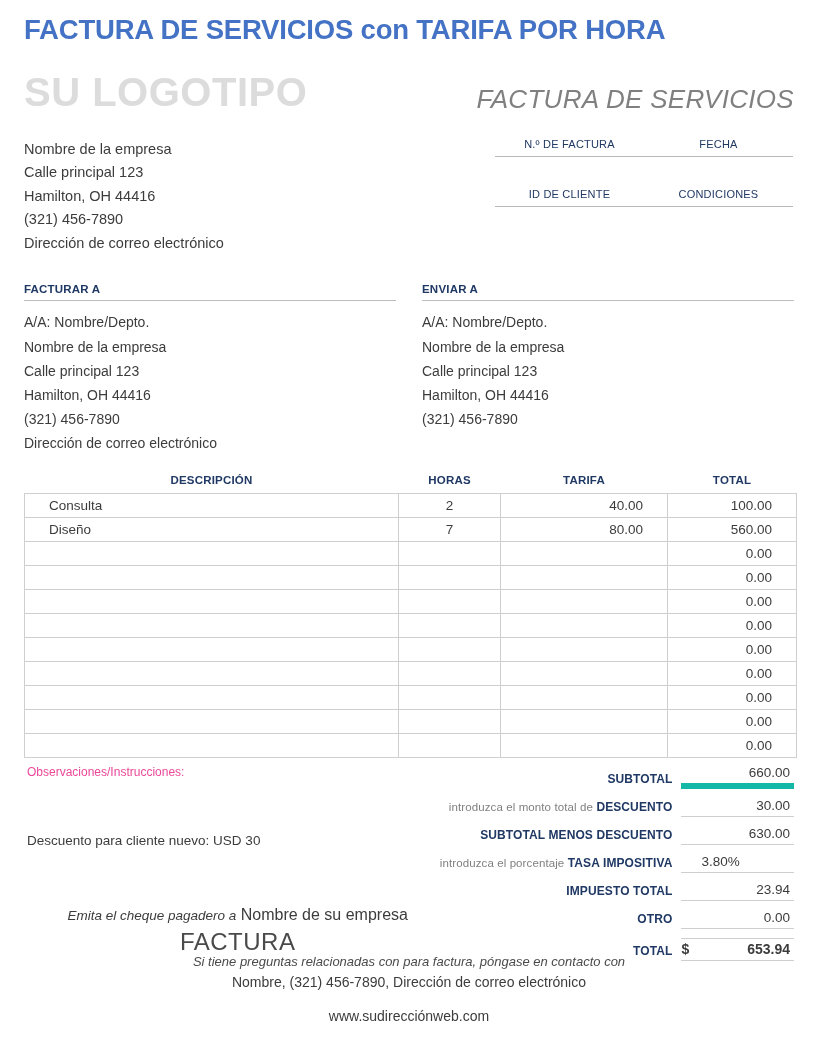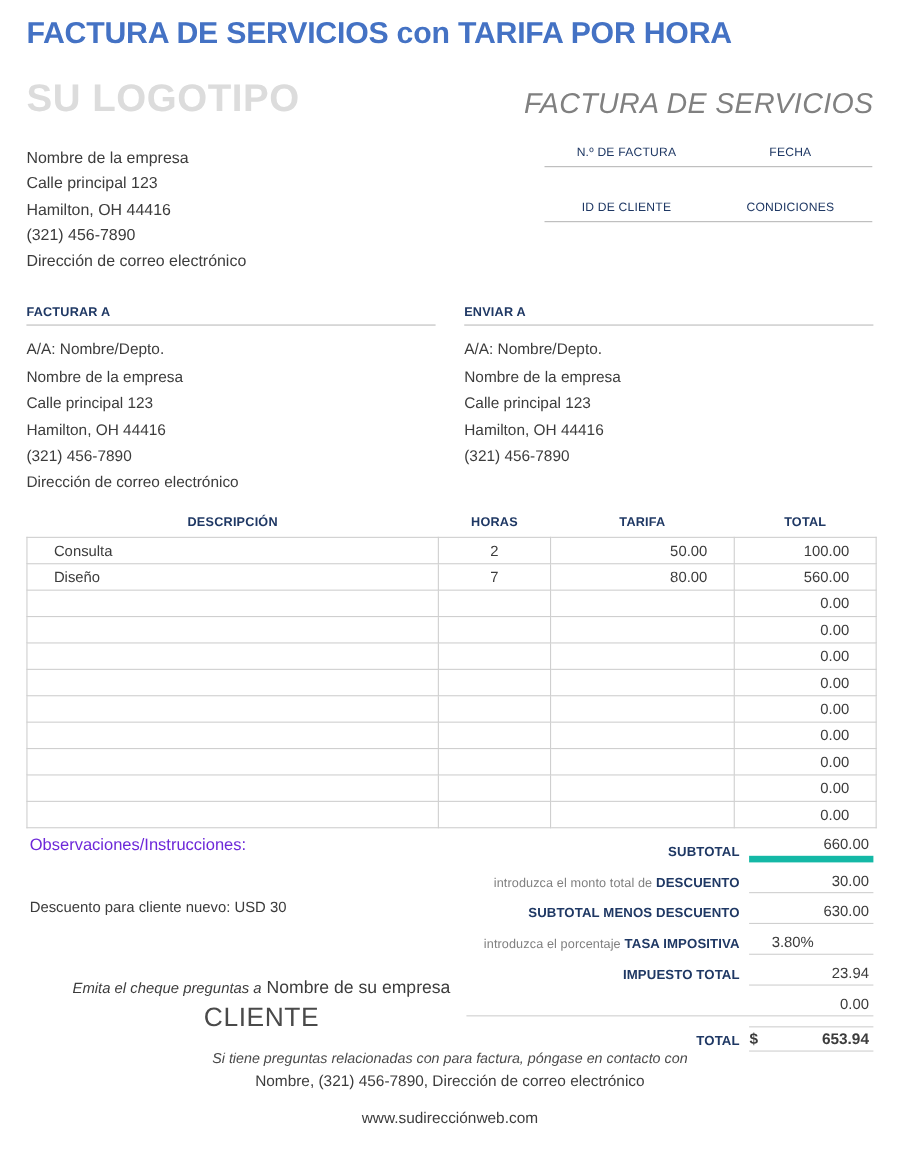--- a/index.html
+++ b/index.html
@@ -35,21 +35,21 @@
   }
 
   
   .logo-row {
     display: flex;
     align-items: flex-end;
     justify-content: space-between;
     margin-top: 26px;
   }
   .logo-text {
-    font-size: 35px;
+    font-size: 40px;
     font-weight: bold;
     color: #dcdcdc;
     letter-spacing: 0.5px;
     line-height: 1;
   }
   .invoice-heading {
     font-size: 26px;
     color: #808080;
     letter-spacing: 0.3px;
     line-height: 1;
@@ -163,27 +163,27 @@
   .bottom {
     display: flex;
     justify-content: space-between;
     margin-top: 7px;
   }
   .notes {
     width: 400px;
     padding-left: 3px;
   }
   .notes-label {
-    font-size: 15px;
-    color: #6d28d9;
+    font-size: 12px;
+    color: #ec4899;
   }
   .notes-value {
     font-size: 13.5px;
     color: #3c3c3c;
-    margin-top: 40px;
+    margin-top: 54px;
   }
   .pay-line {
     margin-top: 58px;
     text-align: center;
     white-space: nowrap;
     padding-left: 24px;
   }
   .pay-line .em {
     font-style: italic;
     font-size: 13.5px;
@@ -351,21 +351,21 @@
           <th>DESCRIPCIÓN</th>
           <th>HORAS</th>
           <th>TARIFA</th>
           <th>TOTAL</th>
         </tr>
       </thead>
       <tbody>
           <tr>
             <td class="c-desc">Consulta</td>
             <td class="c-hours">2</td>
-            <td class="c-rate">50.00</td>
+            <td class="c-rate">40.00</td>
             <td class="c-total">100.00</td>
           </tr>
           <tr>
             <td class="c-desc">Diseño</td>
             <td class="c-hours">7</td>
             <td class="c-rate">80.00</td>
             <td class="c-total">560.00</td>
           </tr>
           <tr>
             <td class="c-desc"></td>
@@ -423,24 +423,24 @@
           </tr>
         </tbody>
     </table>
   </div>
 
   <div class="bottom">
     <div class="notes">
       <div class="notes-label">Observaciones/Instrucciones:</div>
       <div class="notes-value">Descuento para cliente nuevo: USD 30</div>
       <div class="pay-line">
-        <span class="em">Emita el cheque preguntas a</span>
+        <span class="em">Emita el cheque pagadero a</span>
         <span class="nm">Nombre de su empresa</span>
       </div>
-      <div class="thanks">CLIENTE</div>
+      <div class="thanks">FACTURA</div>
     </div>
 
     <div class="totals">
       <div class="tot-row first">
         <div class="tot-label">SUBTOTAL</div>
         <div class="tot-value">660.00</div>
       </div>
       <div class="tot-gap"></div>
       <div class="tot-row">
         <div class="tot-label"><span class="soft">introduzca el monto total de</span> <span>DESCUENTO</span></div>
@@ -456,20 +456,21 @@
         <div class="tot-label"><span class="soft">introduzca el porcentaje</span> <span>TASA IMPOSITIVA</span></div>
         <div class="tot-value center">3.80%</div>
       </div>
       <div class="tot-gap"></div>
       <div class="tot-row">
         <div class="tot-label">IMPUESTO TOTAL</div>
         <div class="tot-value">23.94</div>
       </div>
       <div class="tot-gap"></div>
       <div class="tot-row">
+        <div class="tot-label">OTRO</div>
         <div class="tot-value">0.00</div>
       </div>
       <div class="tot-gap"></div>
       <div class="tot-row grand">
         <div class="tot-label">TOTAL</div>
         <div class="tot-value">
           <span class="cur">$</span>
           <span class="amt">653.94</span>
         </div>
       </div>

